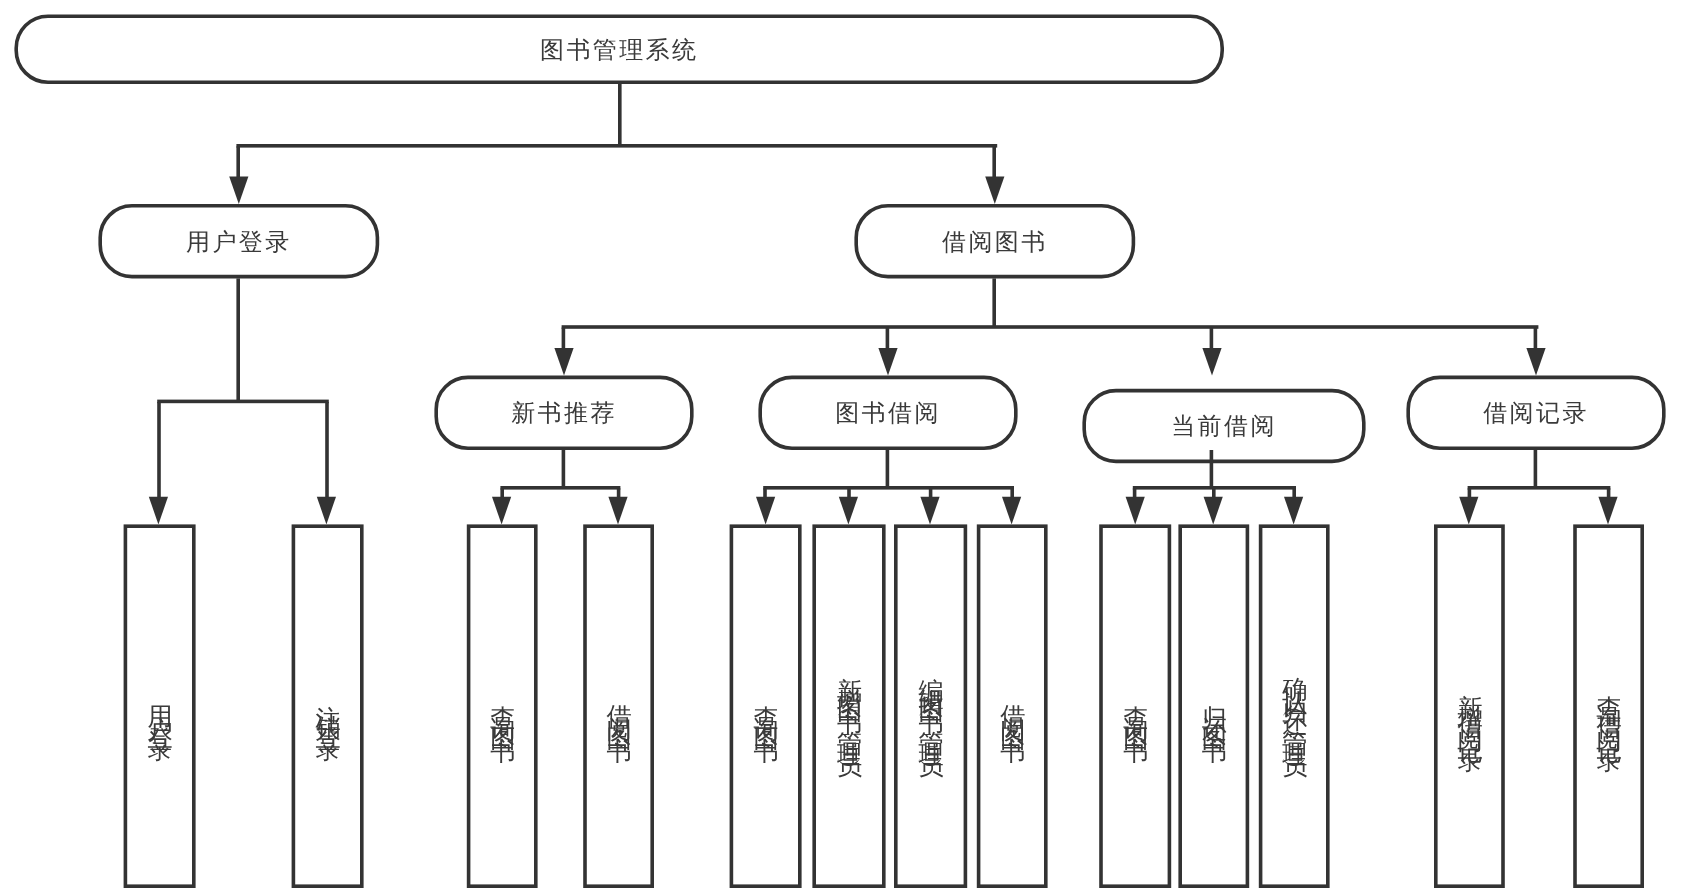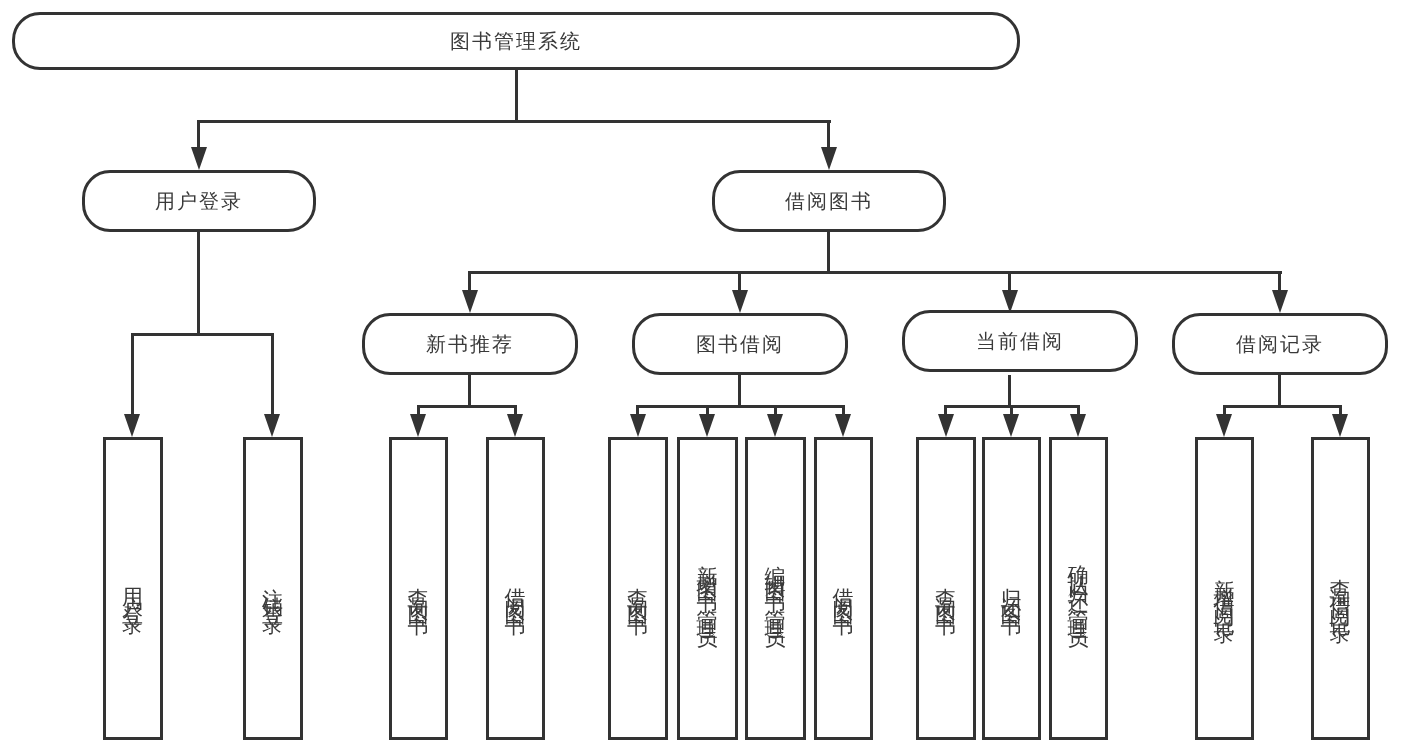--- a/index.html
+++ b/index.html
@@ -84,21 +84,21 @@
     <div class="vline" style="left:1278px;top:273px;height:20px"></div>
     <div class="arrowhead" style="left:1272px;top:290px"></div>
   </div>
 
   <div class="box box-h" style="left:632px;top:313px;width:216px;height:62px">
     <span class="lbl">图书借阅</span>
   </div>
   <div class="box box-h" style="left:362px;top:313px;width:216px;height:62px">
     <span class="lbl">新书推荐</span>
   </div>
-  <div class="box box-h" style="left:902px;top:310px;width:236px;height:62px">
+  <div class="box box-h" style="left:902px;top:324px;width:236px;height:62px">
     <span class="lbl">当前借阅</span>
   </div>
   <div class="box box-h" style="left:1172px;top:313px;width:216px;height:62px">
     <span class="lbl">借阅记录</span>
   </div>
 
   <div>
     <div class="vline" style="left:468px;top:375px;height:32px"></div>
     <div class="hline" style="left:417px;top:405px;width:100px"></div>
     <div class="vline" style="left:417px;top:407px;height:10px"></div>

